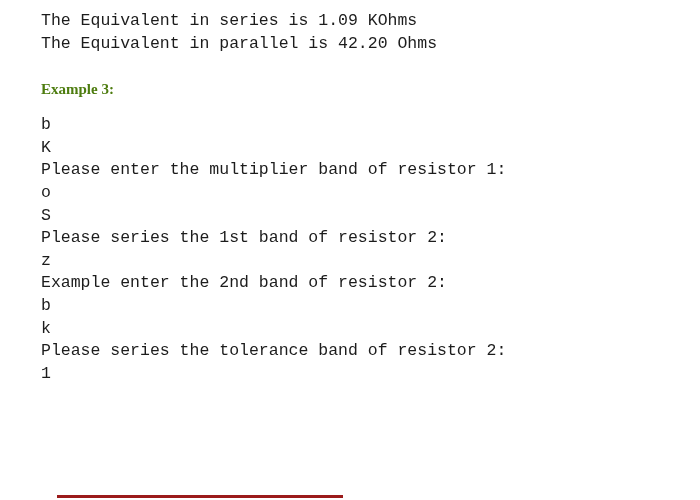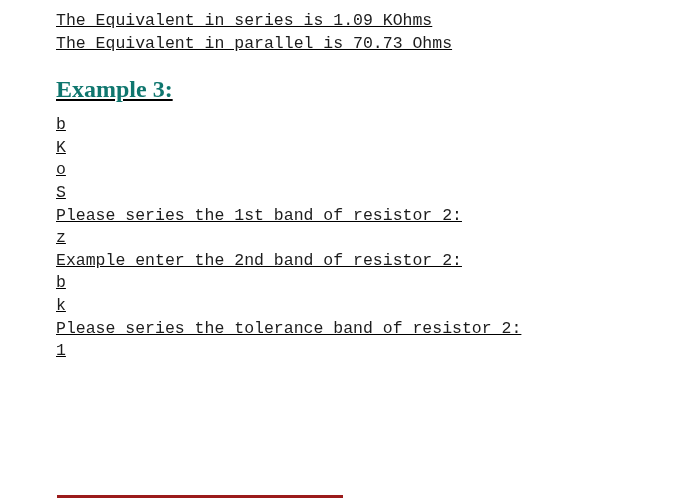--- a/index.html
+++ b/index.html
@@ -9,65 +9,65 @@
   body {
     width: 700px;
     height: 500px;
     background: #ffffff;
     overflow: hidden;
     position: relative;
     font-family: "Liberation Mono", "DejaVu Sans Mono", monospace;
   }
   .doc {
     position: absolute;
-    left: 56px;
+    left: 41px;
     top: 10px;
     width: 620px;
-    text-decoration: underline;
   }
   .mono-line {
     font-family: "Liberation Mono", "DejaVu Sans Mono", monospace;
     font-size: 16.5px;
     line-height: 22.6px;
     color: #1c1c1c;
     white-space: pre;
     letter-spacing: 0;
   }
   .heading {
     font-family: "Liberation Serif", "DejaVu Serif", serif;
     font-weight: 700;
-    font-size: 24px;
+    font-size: 15px;
     line-height: 22px;
-    color: #0f766e;
+    color: #4d7c0f;
     margin: 23px 0 14px 0;
   }
   .red-rule {
     position: absolute;
     left: 57px;
     top: 495px;
     width: 286px;
     height: 2.5px;
     background: #9b1b1b;
   }
 </style>
 </head>
 <body>
 
 <div class="doc">
 
   <div class="results">
     <div class="mono-line">The Equivalent in series is 1.09 KOhms</div>
-    <div class="mono-line">The Equivalent in parallel is 70.73 Ohms</div>
+    <div class="mono-line">The Equivalent in parallel is 42.20 Ohms</div>
   </div>
 
   <div class="heading">Example 3:</div>
 
   <div class="console">
     <div class="mono-line">b</div>
     <div class="mono-line">K</div>
+    <div class="mono-line">Please enter the multiplier band of resistor 1:</div>
     <div class="mono-line">o</div>
     <div class="mono-line">S</div>
     <div class="mono-line">Please series the 1st band of resistor 2:</div>
     <div class="mono-line">z</div>
     <div class="mono-line">Example enter the 2nd band of resistor 2:</div>
     <div class="mono-line">b</div>
     <div class="mono-line">k</div>
     <div class="mono-line">Please series the tolerance band of resistor 2:</div>
     <div class="mono-line">1</div>
   </div>

